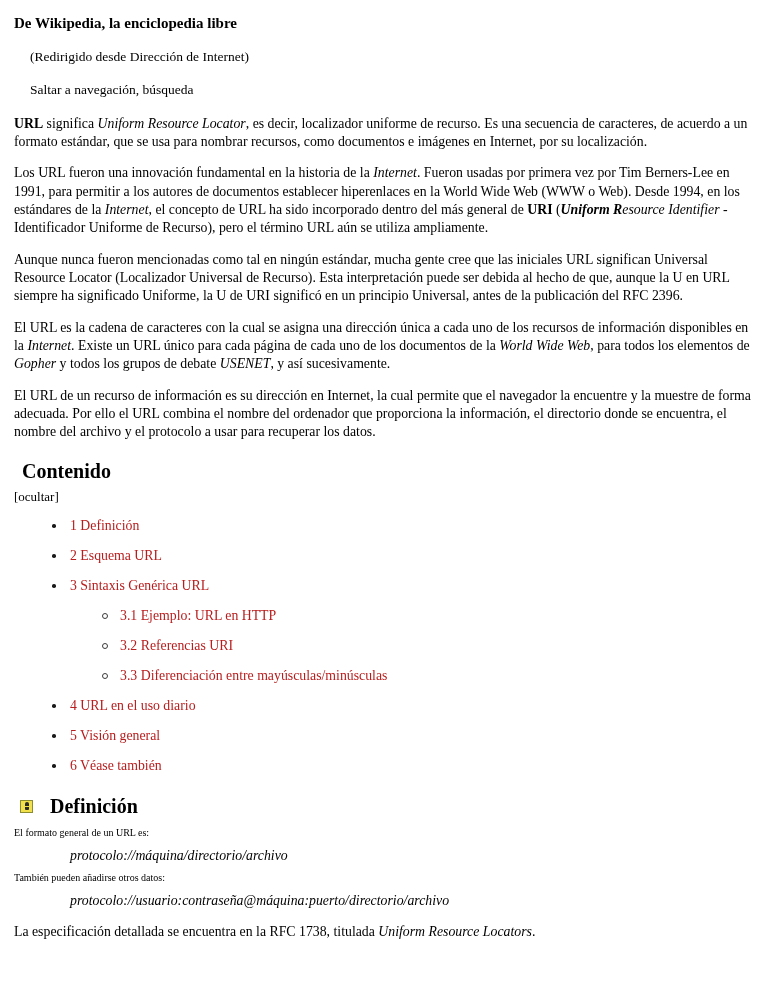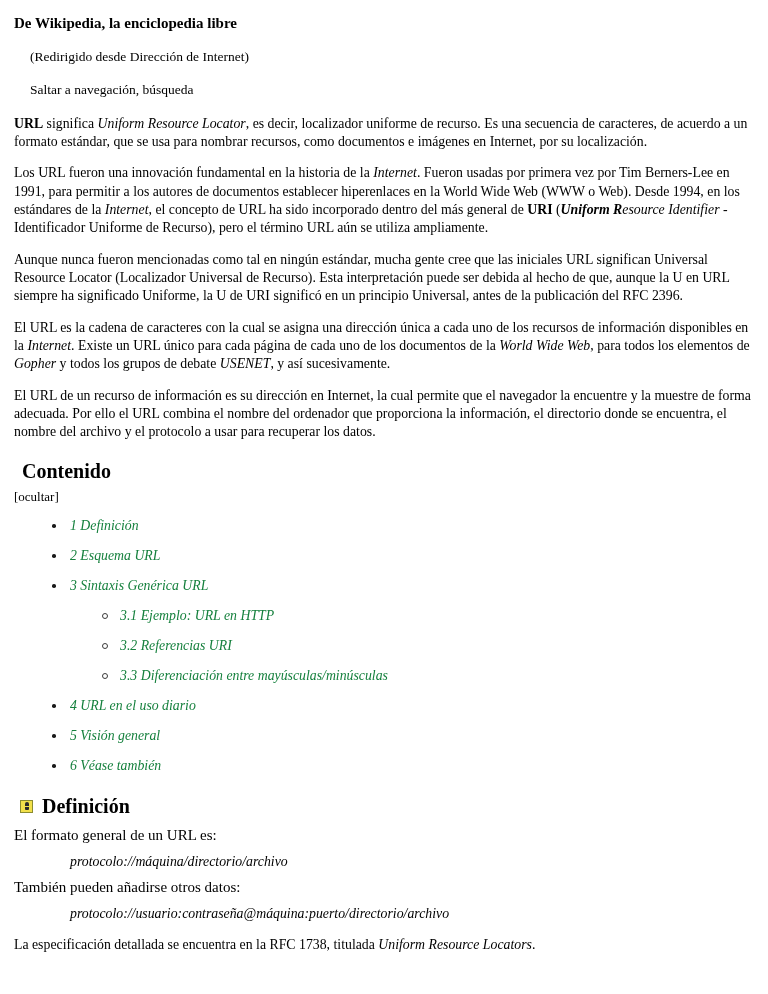--- a/index.html
+++ b/index.html
@@ -104,34 +104,33 @@
     position: absolute;
     left: 88px;
     top: 13px;
     width: 4px;
     height: 4px;
     border: 1px solid #3b3b3b;
     background: transparent;
     border-radius: 50%;
   }
   a.toc-link {
-    color: #15803d;
+    color: #b91c1c;
     text-decoration: none;
     font-size: 13.8px;
-    font-style: italic;
   }
 
   h3.def-heading {
     font-size: 20px;
     font-weight: bold;
     margin: 14px 0 8px 6px;
     line-height: 1.2;
     display: flex;
     align-items: center;
-    gap: 8px;
+    gap: 16px;
   }
   .broken-img-icon {
     display: inline-block;
     width: 13px;
     height: 13px;
     background: #f2e04a;
     border: 1px solid #8c8c30;
     box-sizing: border-box;
     position: relative;
     margin-right: 1px;
@@ -159,21 +158,21 @@
   }
 
   .indent-code {
     font-size: 13.8px;
     font-style: italic;
     margin: 0 0 6px 0;
     padding-left: 56px;
     line-height: 1.35;
   }
   p.tight {
-    font-size: 15px;
+    font-size: 10px;
     line-height: 1.33;
     margin: 0 0 7px 0;
   }
   p.spaced-top {
     margin-top: 13px;
   }
 </style>
 </head>
 <body>
 

